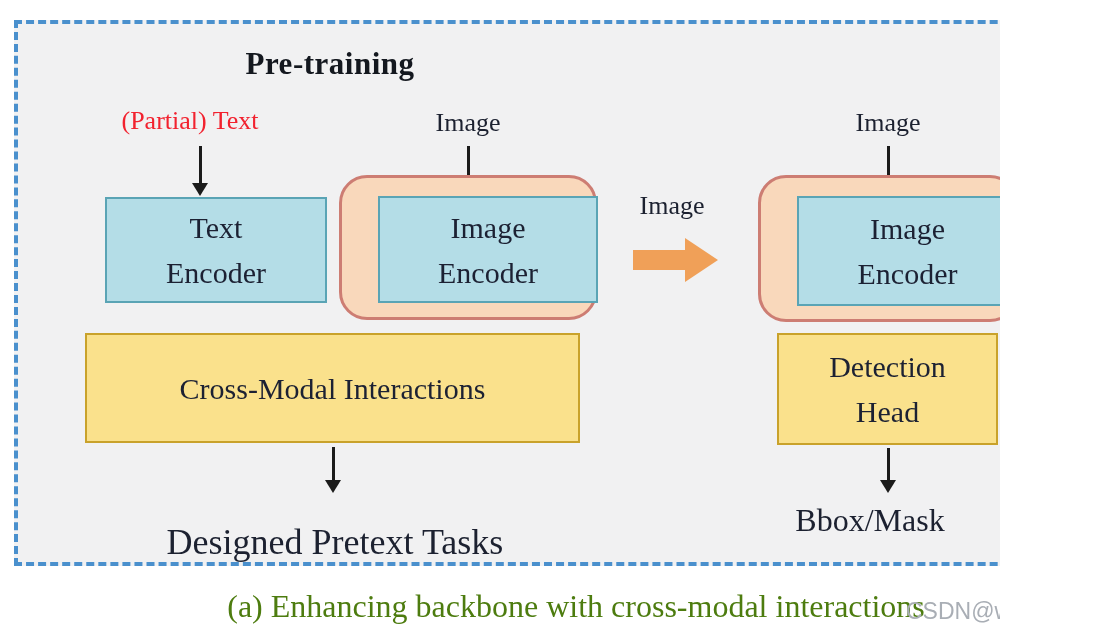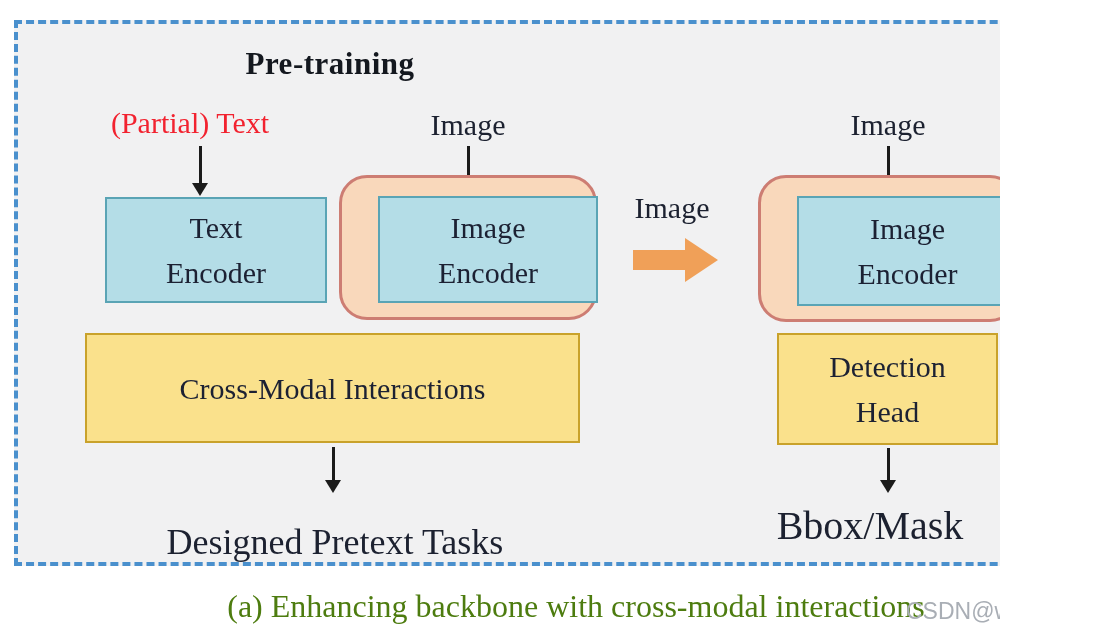--- a/index.html
+++ b/index.html
@@ -9,21 +9,21 @@
   }
   .frame {
     position:absolute; left:14px; top:20px; width:1068px; height:546px;
     border:4px dashed #4a90cd; background:#f1f1f2;
   }
   .hdr {
     position:absolute; font-weight:bold; font-size:31px; color:#14181f;
     text-align:center; letter-spacing:0.5px;
   }
   .vlabel {
-    position:absolute; font-size:30px; color:#1c2130; text-align:center;
+    position:absolute; font-size:26px; color:#1c2130; text-align:center;
   }
   .red { color:#f2222f; }
   .box-blue {
     position:absolute; background:#b4dde7; border:2px solid #5aa4b5;
     display:flex; flex-direction:column; align-items:center; justify-content:center;
     font-size:30px; color:#1c2133; line-height:1.5; text-align:center;margin-left:20px;
   }
   .salmon {
     position:absolute; background:#f9d8bb; border:3px solid #cd7d73; border-radius:28px;
   }
@@ -108,18 +108,18 @@
   <div class="varrow" style="left:325px; top:447px;">
     <div class="shaft" style="height:33px;"></div>
     <div class="head"></div>
   </div>
   <div class="varrow" style="left:880px; top:448px;">
     <div class="shaft" style="height:32px;"></div>
     <div class="head"></div>
   </div>
 
   <div class="vlabel" style="left:135px; top:502px; width:400px; font-size:36px;margin-top:19px;">Designed Pretext Tasks</div>
-  <div class="vlabel" style="left:770px; top:502px; width:200px; font-size:40px;">Bbox/Mask</div>
+  <div class="vlabel" style="left:770px; top:502px; width:200px; font-size:32px;">Bbox/Mask</div>
 
   <div class="caption">(a) Enhancing backbone with cross-modal interactions</div>
   <div class="watermark">CSDN@whaosoft143</div>
 
 </div>
 
 </body></html>

